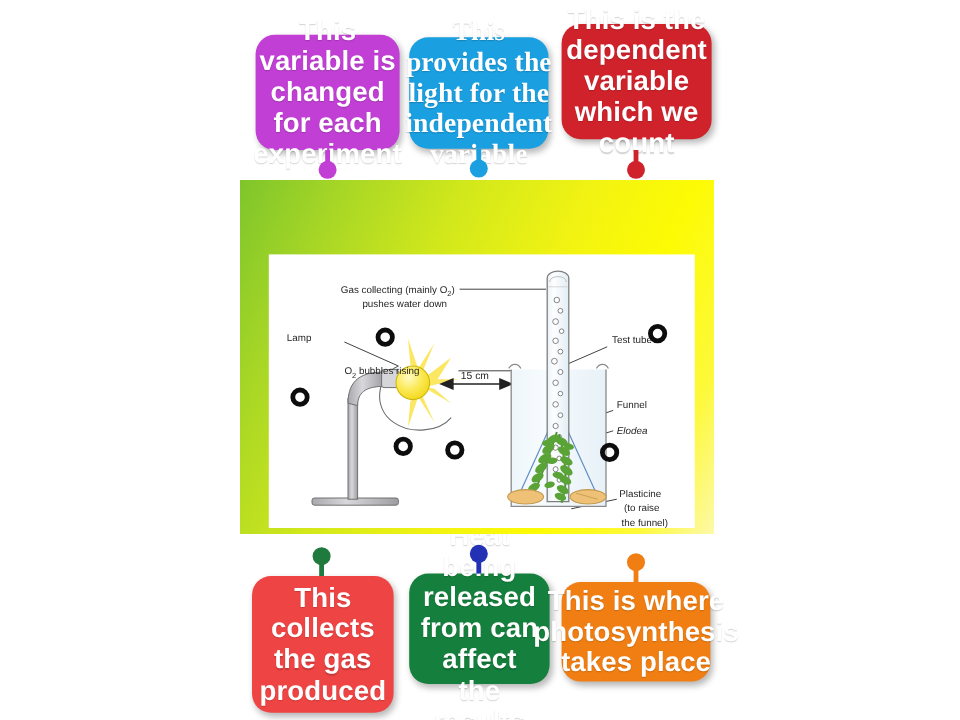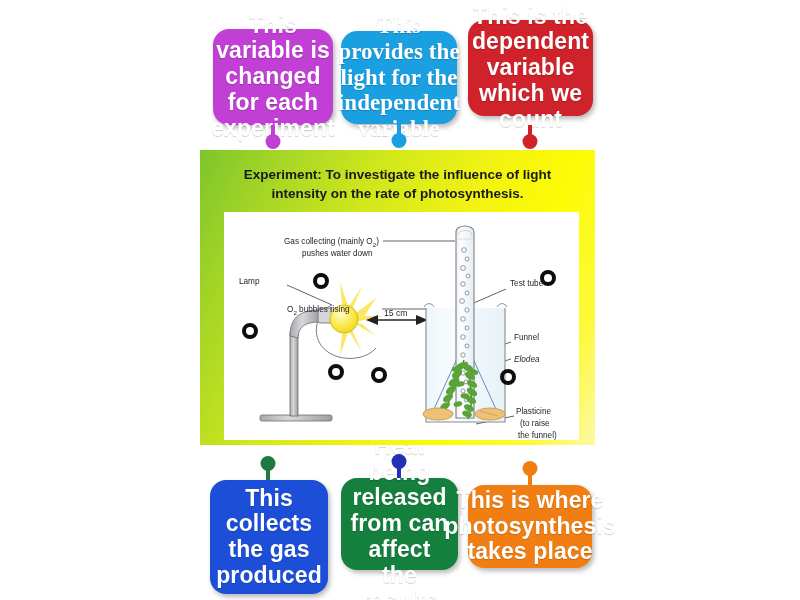--- a/index.html
+++ b/index.html
@@ -62,21 +62,21 @@
   <div id="tiles-layer">
       <div class="tile" style="left: 213px; top: 29px; width: 120px; height: 96px; background: rgb(193, 63, 212);">
         <span>This variable is changed for each experiment</span>
       </div>
       <div class="tile" style="left: 341px; top: 31px; width: 116px; height: 93px; background: rgb(26, 159, 224); font-family: Liberation Serif, serif;">
         <span>This provides the light for the independent variable</span>
       </div>
       <div class="tile" style="left: 468px; top: 20px; width: 125px; height: 96px; background: rgb(208, 34, 43);">
         <span>This is the dependent variable which we count</span>
       </div>
-      <div class="tile" style="left: 210px; top: 480px; width: 118px; height: 114px; background: #1d4ed8;">
+      <div class="tile" style="left: 210px; top: 480px; width: 118px; height: 114px; background: #ef4444;">
         <span>This collects the gas produced</span>
       </div>
       <div class="tile" style="left: 341px; top: 478px; width: 117px; height: 92px; background: #15803d;">
         <span>Heat being released from can affect the results</span>
       </div>
       <div class="tile" style="left: 468px; top: 485px; width: 124px; height: 83px; background: rgb(240, 126, 18);">
         <span>This is where photosynthesis takes place</span>
       </div>
     </div>
 
@@ -102,21 +102,20 @@
         <div class="knob" style="background: rgb(35, 49, 181); top: 0px;"></div>
       </div>
       <div class="pin" style="left: 520px; top: 461px; width: 20px; height: 24px;">
         <div class="stem" style="background: rgb(240, 126, 18); top: 10px; height: 14px;"></div>
         <div class="knob" style="background: rgb(240, 126, 18); top: 0px;"></div>
       </div>
     </div>
 
   <div id="board">
 
-    <div id="board-title">Experiment: To investigate the influence of light intensity on the rate of photosynthesis.</div>
 
     <div id="diagram">
       <svg viewBox="0 0 355 228" xmlns="http://www.w3.org/2000/svg">
         <defs>
           <linearGradient id="waterGrad" x1="0" y1="0" x2="1" y2="0">
             <stop offset="0%" stop-color="#eef6fb"></stop>
             <stop offset="35%" stop-color="#f7fbfd"></stop>
             <stop offset="100%" stop-color="#e7f1f8"></stop>
           </linearGradient>
           <linearGradient id="tubeGrad" x1="0" y1="0" x2="1" y2="0">

